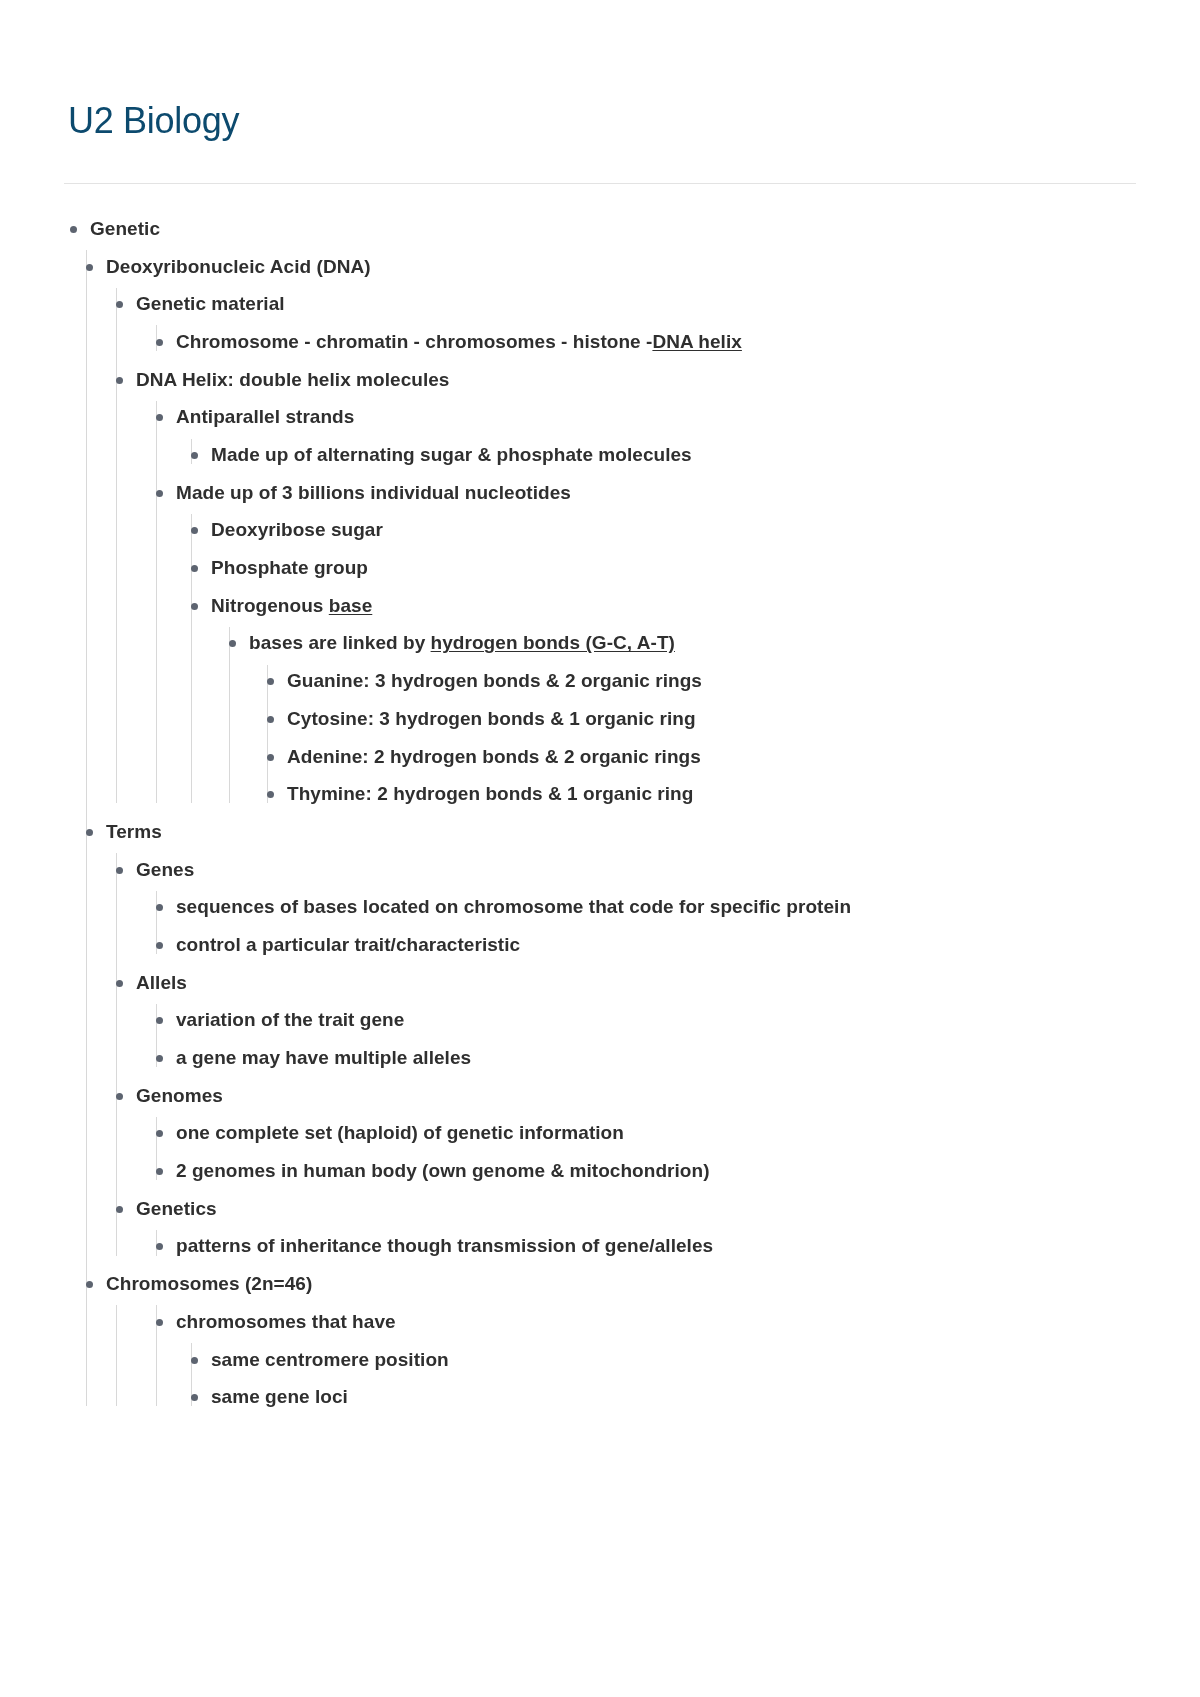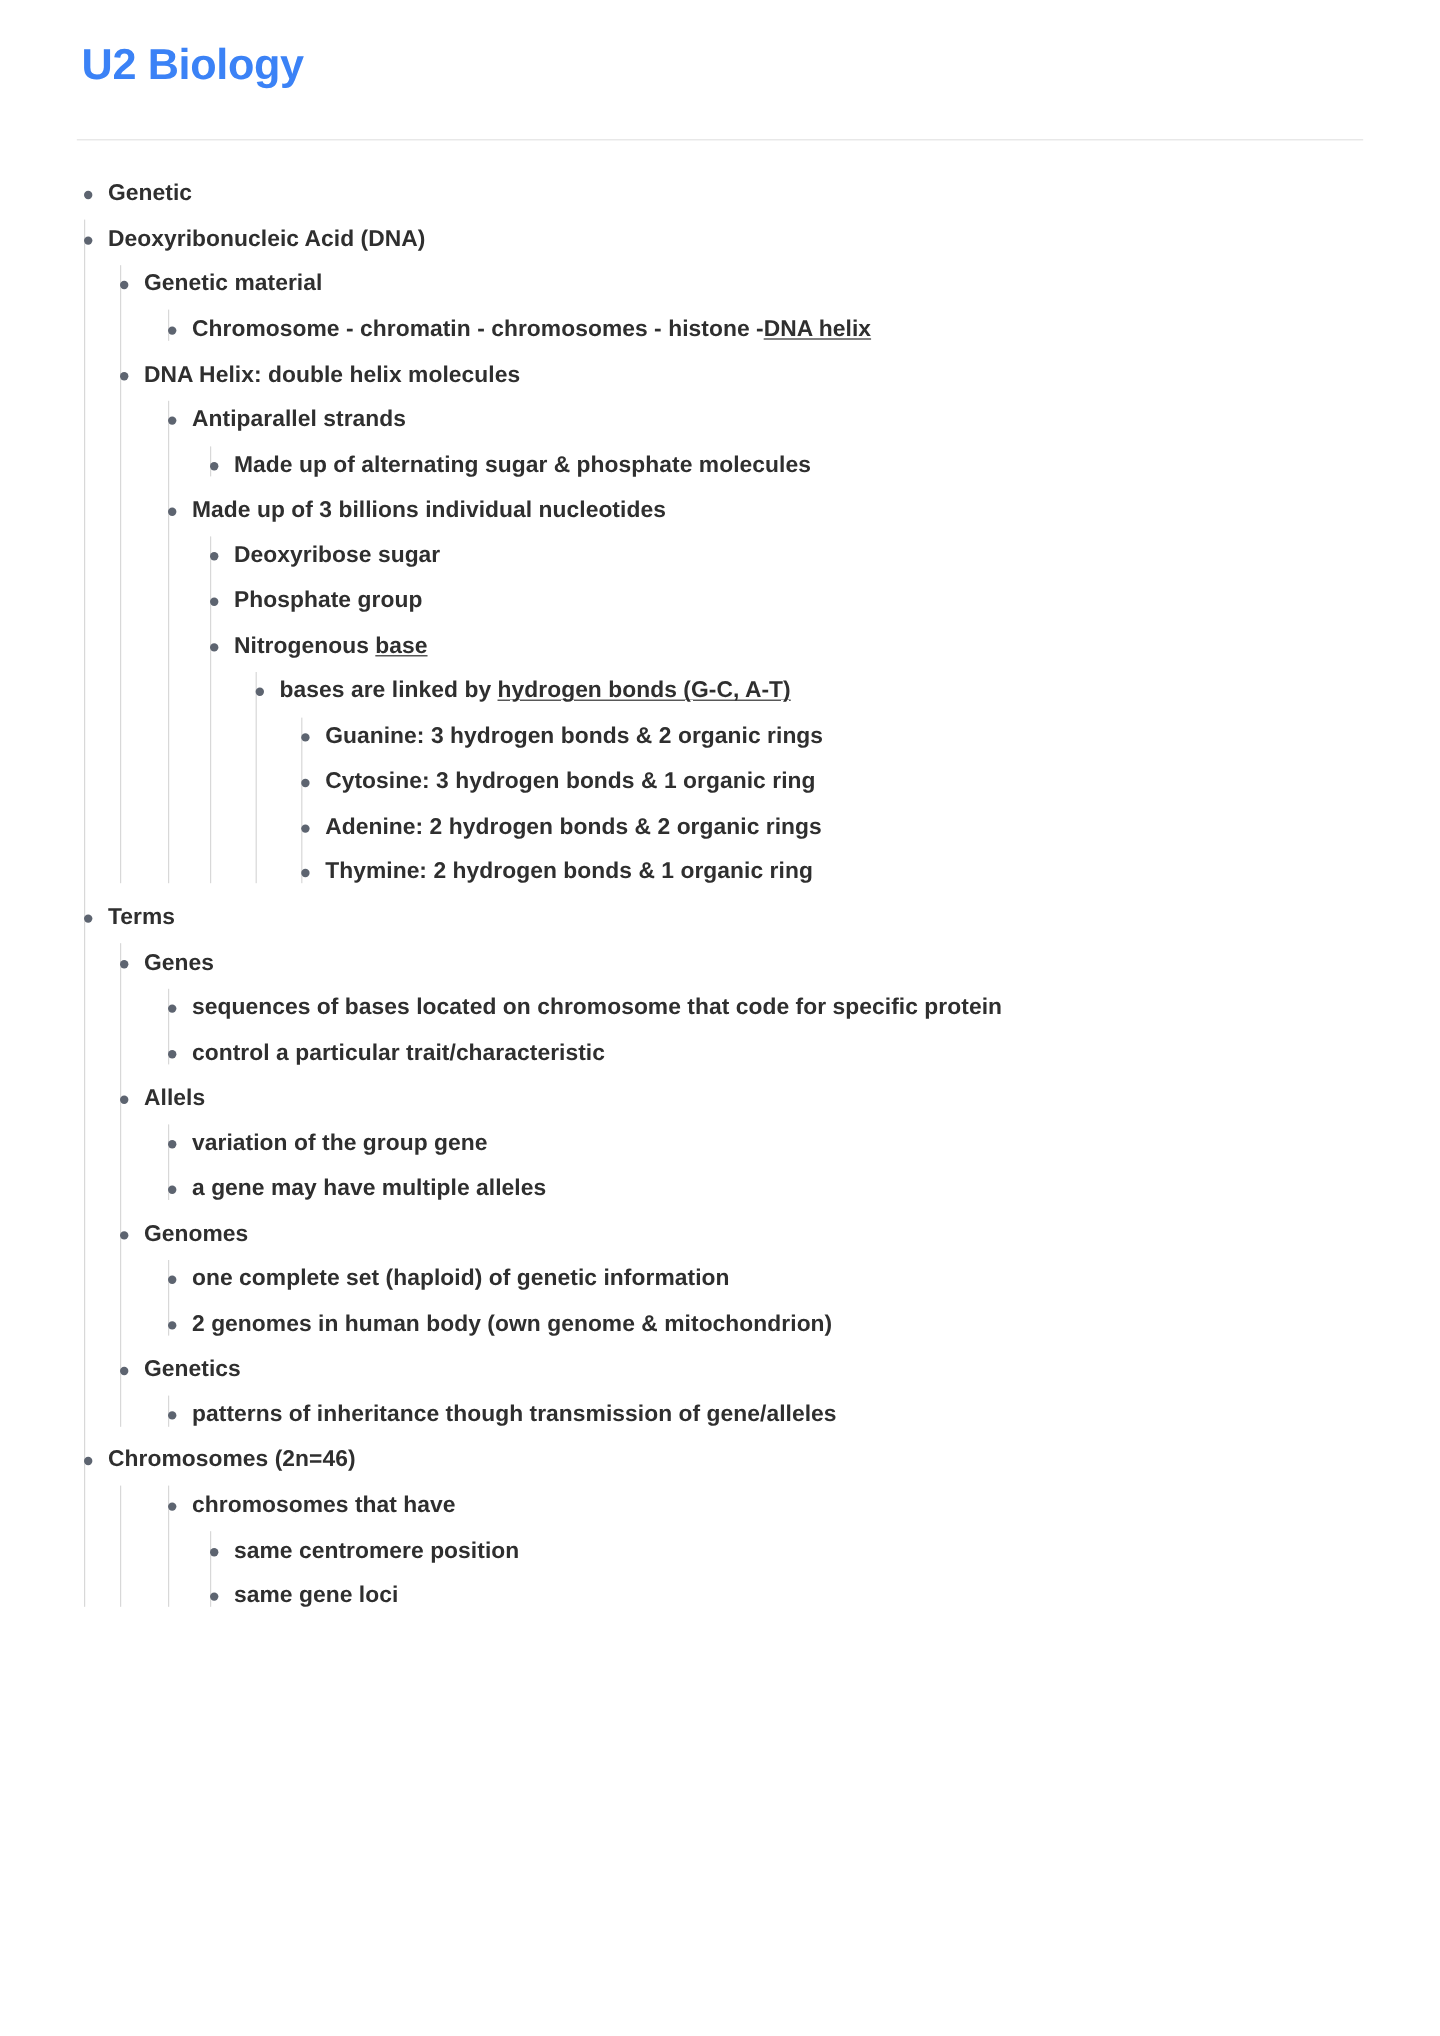--- a/index.html
+++ b/index.html
@@ -20,25 +20,25 @@
     position: relative;
     width: 1200px;
     height: 1697px;
     box-sizing: border-box;
     padding: 0 64px;
   }
 
   
   .doc-title {
     font-size: 36px;
-    font-weight: bold;
+    font-weight: normal;
     letter-spacing: -0.3px;
-    color: #3b82f6;
+    color: #0c4a6e;
     margin: 0;
-    padding-top: 33px;
+    padding-top: 100px;
     padding-left: 4px;
     line-height: 1.15;
   }
 
   .title-divider {
     margin-top: 42px;
     height: 1px;
     background: #e3e3e3;
     width: 100%;
   }
@@ -92,21 +92,21 @@
     white-space: nowrap;
     font-weight: bold;
   }
 
   .label .u {
     text-decoration: underline;
     text-underline-offset: 2px;
   }
 
   
-  .d1 { }
+  .d1 { margin-left: 16px; }
   .d2 { margin-left: 30px; }
   .d3 { margin-left: 40px; }
   .d4 { margin-left: 35px; }
   .d5 { margin-left: 38px; }
   .d6 { margin-left: 38px; }
 </style>
 </head>
 <body>
 
 <div class="page">
@@ -254,21 +254,21 @@
               </div>
               <div class="node">
                 <div class="row">
                   <span class="bullet"></span>
                   <span class="label">Allels</span>
                 </div>
                 <div class="children d3">
                   <div class="node">
                     <div class="row">
                       <span class="bullet"></span>
-                      <span class="label">variation of the group gene</span>
+                      <span class="label">variation of the trait gene</span>
                     </div>
                   </div>
                   <div class="node">
                     <div class="row">
                       <span class="bullet"></span>
                       <span class="label">a gene may have multiple alleles</span>
                     </div>
                   </div>
                 </div>
               </div>

